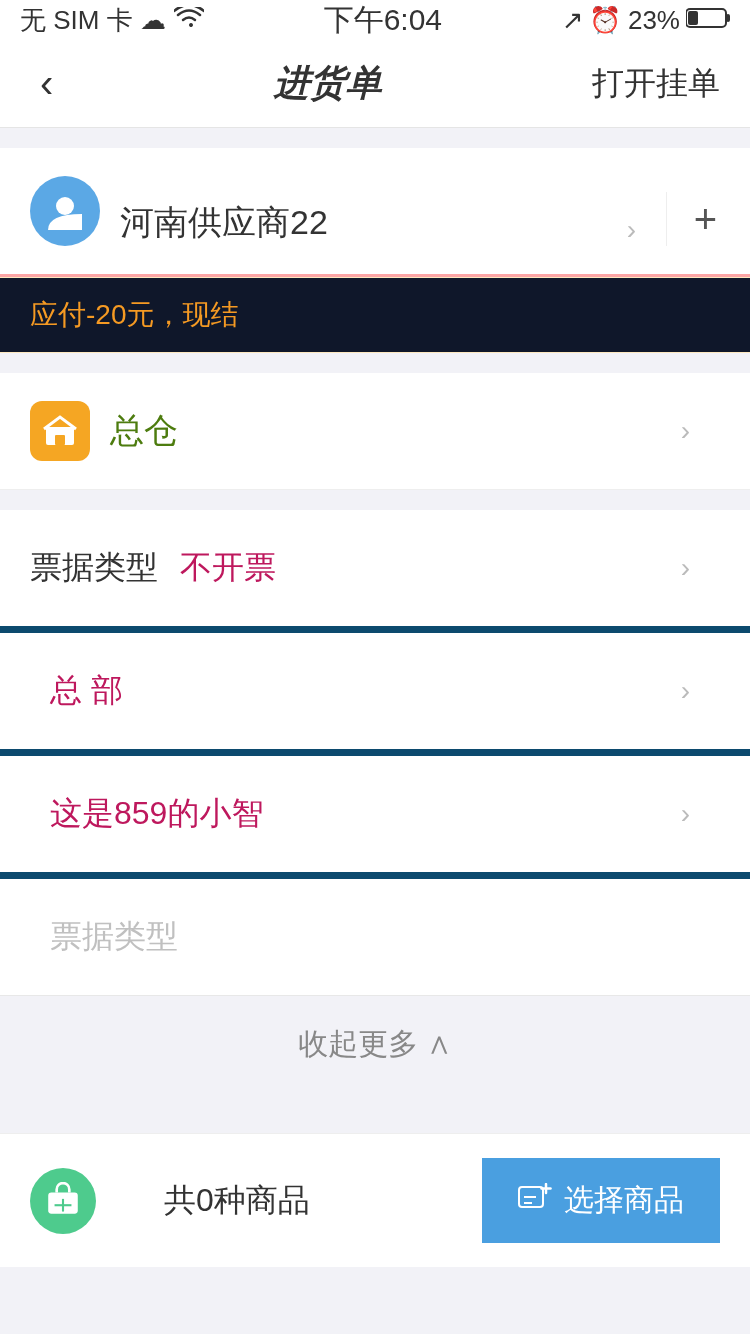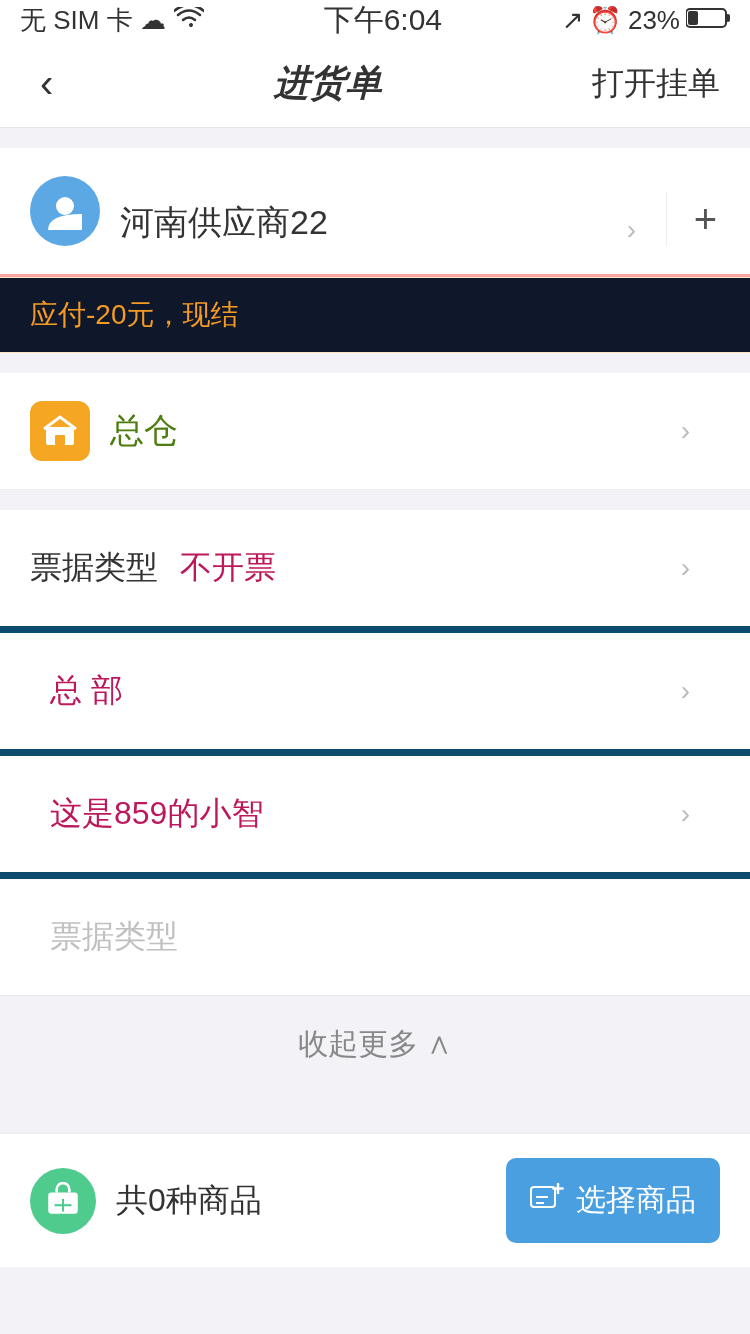--- a/index.html
+++ b/index.html
@@ -191,20 +191,21 @@
     }
 
     
     .bottom-bar {
       display: flex;
       align-items: center;
       background: #fff;
       padding: 24px 30px;
       border-top: 1px solid #eee;
       margin-top: 20px;
+      gap: 48px;
     }
     .product-icon-wrap {
       width: 66px;
       height: 66px;
       background: #4ecb8d;
       border-radius: 50%;
       display: flex;
       align-items: center;
       justify-content: center;
       margin-right: 20px;
@@ -212,22 +213,22 @@
     }
     .product-count {
       flex: 1;
       font-size: 32px;
       color: #333;
     }
     .select-product-btn {
       background: #4a9fe0;
       color: #fff;
       font-size: 30px;
-      padding: 22px 24px;
-      border-radius: 10px;
+      padding: 22px 36px;
+      border-radius: 0;
       cursor: pointer;
       display: flex;
       align-items: center;
       gap: 12px;
       white-space: nowrap;
     }
 
     
     .page-bg {
       background: #f2f2f7;

